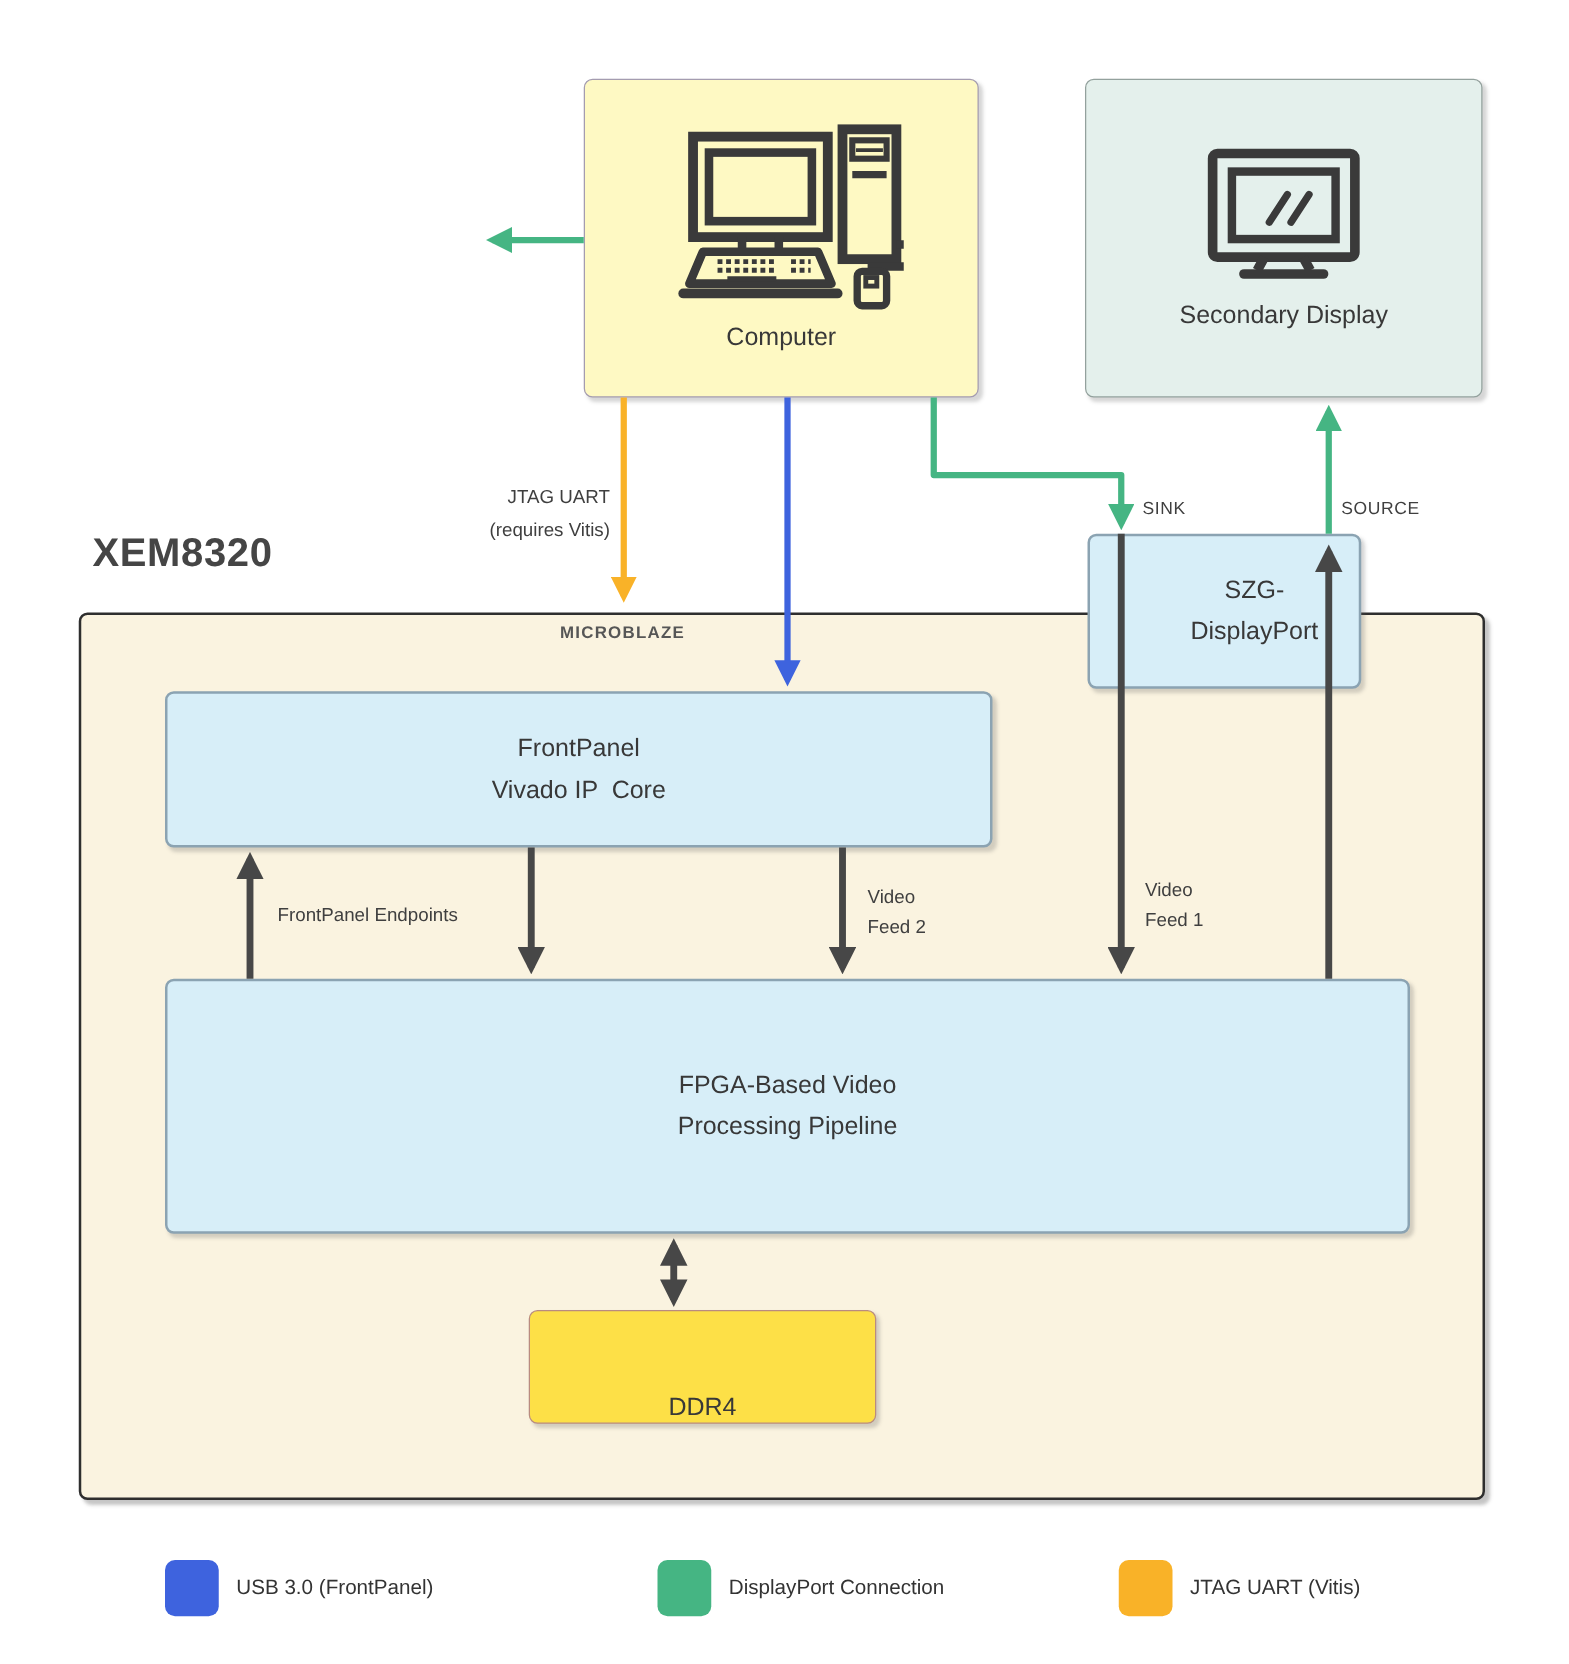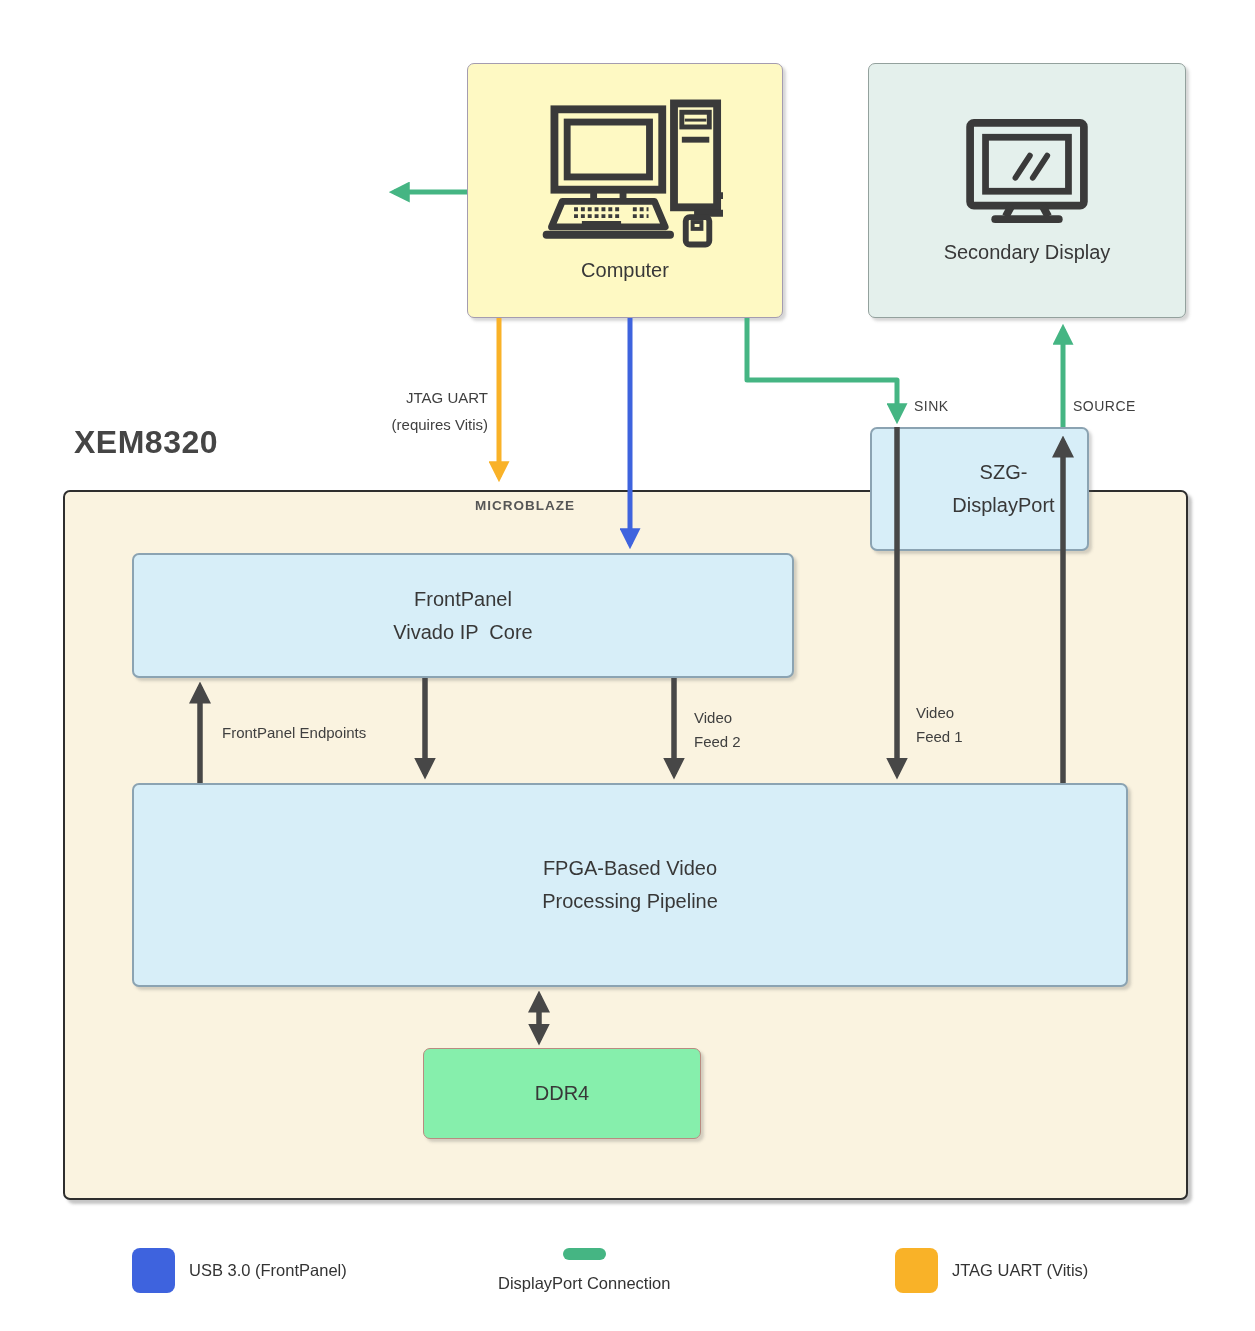--- a/index.html
+++ b/index.html
@@ -12,57 +12,57 @@
     position:absolute; border-radius:7px; display:flex; flex-direction:column;
     align-items:center; justify-content:center; text-align:center;
     box-shadow:3px 3px 3px rgba(90,90,90,0.25);
   }
   .node .label { font-size:20px; color:#383838; }
   .two-line { line-height:33px; font-size:20px; color:#383838; }
   .mint   { background:#e4f0ec; border:1.5px solid #93a19d; }
   .purple { background:#fef9c3; border:1.5px solid #a49cb0; }
   .blue-box { background:#d7eef8; border:2px solid #8ba3b2; }
   .beige  { background:#faf3e0; border:2px solid #2e2e2e; box-shadow:4px 4px 3px rgba(90,90,90,0.35); }
-  .salmon { background:#86efac; border:1.5px solid #b98b80; }
+  .salmon { background:#fde047; border:1.5px solid #b98b80;justify-content:flex-end; }
 
   #primary-display   { left:63px;  top:63px;  width:320px; height:255px; gap:16px; z-index:2; }
   #computer          { left:467px; top:63px;  width:316px; height:255px; gap:10px; z-index:2; }
   #secondary-display { left:868px; top:63px;  width:318px; height:255px; gap:16px; z-index:2; }
   #szg-displayport   { left:870px; top:427px; width:219px; height:124px; z-index:3;padding-left:48px; }
   #frontpanel-core   { left:132px; top:553px; width:662px; height:125px; z-index:2; }
   #fpga-pipeline     { left:132px; top:783px; width:996px; height:204px; z-index:2; }
   #ddr4              { left:423px; top:1048px; width:278px; height:91px; z-index:2; }
   #board             { left:63px;  top:490px; width:1125px; height:710px; z-index:1; }
 
   .diagram-title {
     position:absolute; left:74px; top:424px; font-size:32px; font-weight:800;
     color:#454545; letter-spacing:0.5px; z-index:2;
   }
   .microblaze {
     position:absolute; left:448px; top:498px; font-size:13.5px; font-weight:600;
-    color:#565656; letter-spacing:1px; z-index:2;margin-left:27px;
+    color:#565656; letter-spacing:1px; z-index:2;
   }
   .edge-label {
     position:absolute; font-size:15px; color:#3f3f3f; line-height:24px; z-index:6;
   }
   .port-label {
     position:absolute; font-size:14px; color:#3f3f3f; letter-spacing:0.5px; z-index:6;
   }
   #jtag-label { right:767px; top:384px; text-align:right; line-height:27px; }
   #sink-label   { left:914px;  top:398px; }
   #source-label { left:1073px; top:398px; }
   #fp-endpoints-label { left:222px; top:721px; }
   #vf2-label { left:694px; top:706px; }
   #vf1-label { left:916px; top:701px; }
 
   #arrow-layer { position:absolute; left:0; top:0; z-index:5; pointer-events:none; }
 
   .legend-item { position:absolute; top:1248px; height:45px; display:flex; align-items:center; gap:14px; }
   #legend-usb  { left:132px; }
-  #legend-dp   { left:498px;flex-direction:column; }
+  #legend-dp   { left:526px; }
   #legend-jtag { left:895px; }
   .swatch { width:43px; height:45px; border-radius:8px; display:inline-block; }
   .swatch-blue   { background:#3e63de; }
   .swatch-green  { background:#45b583; }
   .swatch-orange { background:#f9b228; }
   .legend-label { font-size:16.5px; color:#333333; }
 
   .pre { white-space:pre; }
   .icon { display:block; }
 </style>

